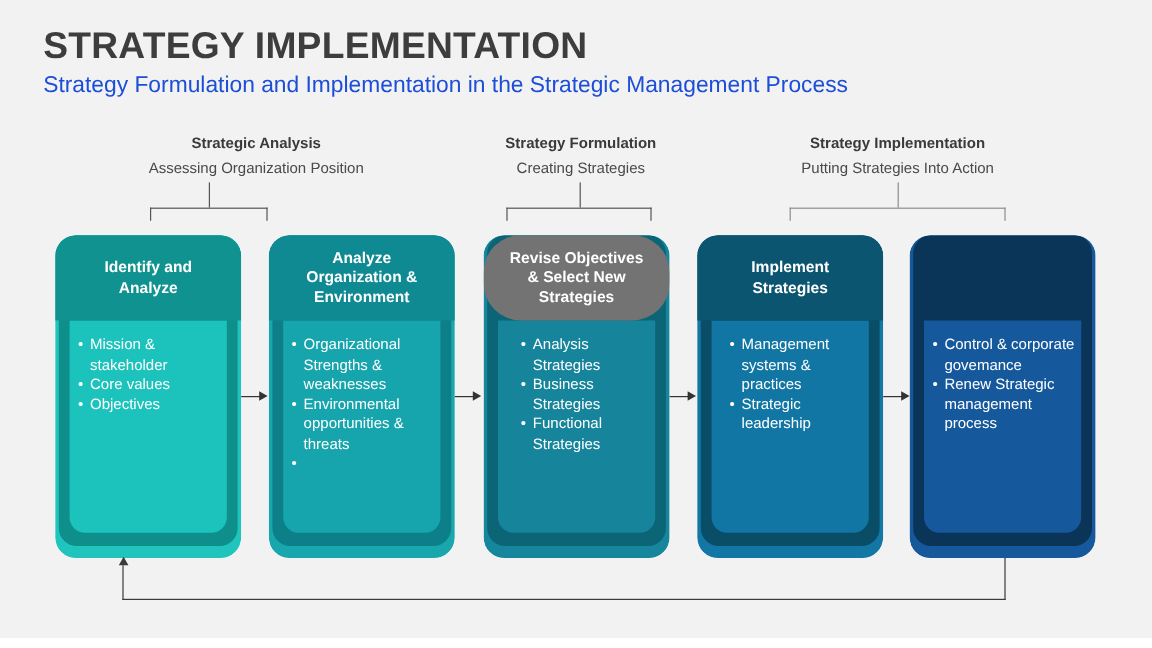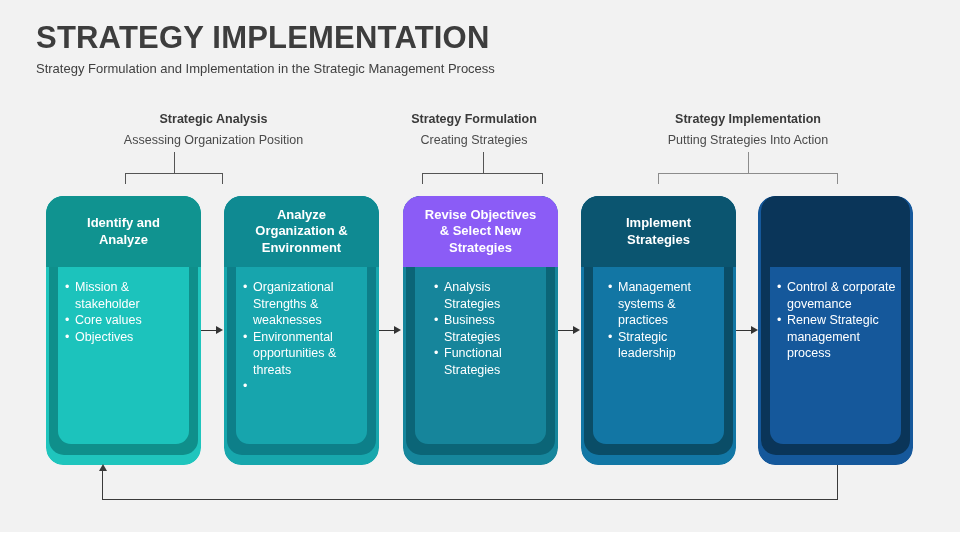--- a/index.html
+++ b/index.html
@@ -26,23 +26,23 @@
     font-size: 31px;
     font-weight: bold;
     letter-spacing: 0.2px;
     color: #3d3d3d;
     white-space: nowrap;
   }
   #subtitle {
     position: absolute;
     left: 36px;
     top: 61px;
-    font-size: 13px;
+    font-size: 19px;
     font-weight: normal;
-    color: #404040;
+    color: #1d4ed8;
     white-space: nowrap;
   }
 
   
   .phase {
     position: absolute;
     text-align: center;
   }
   .phase-title {
     font-size: 12.5px;
@@ -248,21 +248,21 @@
 <div id="slide" style="background-color: rgb(242, 242, 242);">
 
   <div id="title">STRATEGY IMPLEMENTATION</div>
   <div id="subtitle">Strategy Formulation and Implementation in the Strategic Management Process</div>
 
   <div class="phase" style="left:112px; top:111px; width:203px;">
     <div class="phase-title">Strategic Analysis</div>
     <div class="phase-sub">Assessing Organization Position</div>
   </div>
 
-  <div class="phase" style="left:374px; top:111px; width:200px;">
+  <div class="phase" style="left:384px; top:111px; width:200px;">
     <div class="phase-title">Strategy Formulation</div>
     <div class="phase-sub">Creating Strategies</div>
   </div>
 
   <div class="phase" style="left:648px; top:111px; width:200px;">
     <div class="phase-title">Strategy Implementation</div>
     <div class="phase-sub">Putting Strategies Into Action</div>
   </div>
 
   <div class="bracket" style="left:125px; top:163px; width:98px;">
@@ -330,21 +330,21 @@
     <div class="panel" style="background-color: rgb(22, 133, 155);">
       <ul style="padding-left:12px;">
         <li><span class="dot">•</span><span>Analysis
 Strategies</span></li>
         <li><span class="dot">•</span><span>Business
 Strategies</span></li>
         <li><span class="dot">•</span><span>Functional
 Strategies</span></li>
       </ul>
     </div>
-    <div class="cap" style="background-color: #8b5cf6;">
+    <div class="cap" style="background-color: #737373; border-radius: 31px;">
       <div class="cap-txt">Revise Objectives
 &amp; Select New
 Strategies</div>
     </div>
   </div>
 
   <div class="box" style="left:581px;">
     <div class="rim" style="background-color: rgb(18, 119, 165);"></div>
     <div class="frame" style="background-color: rgb(10, 77, 103);"></div>
     <div class="panel" style="background-color: rgb(18, 118, 164);">

